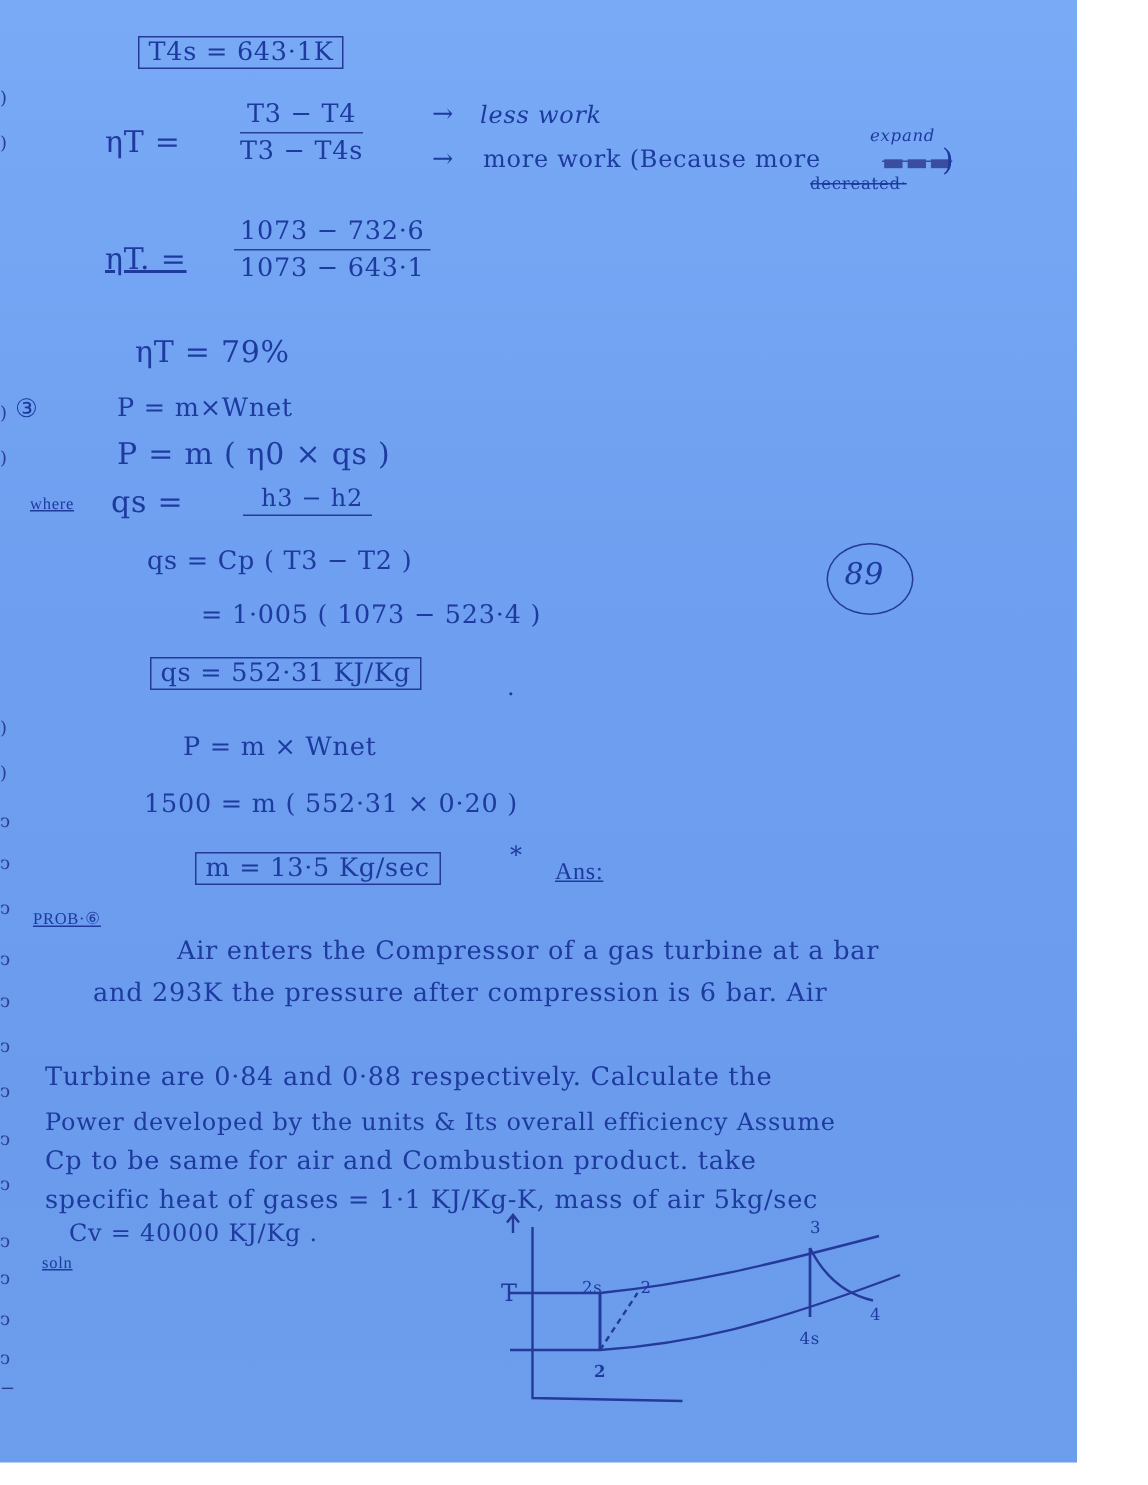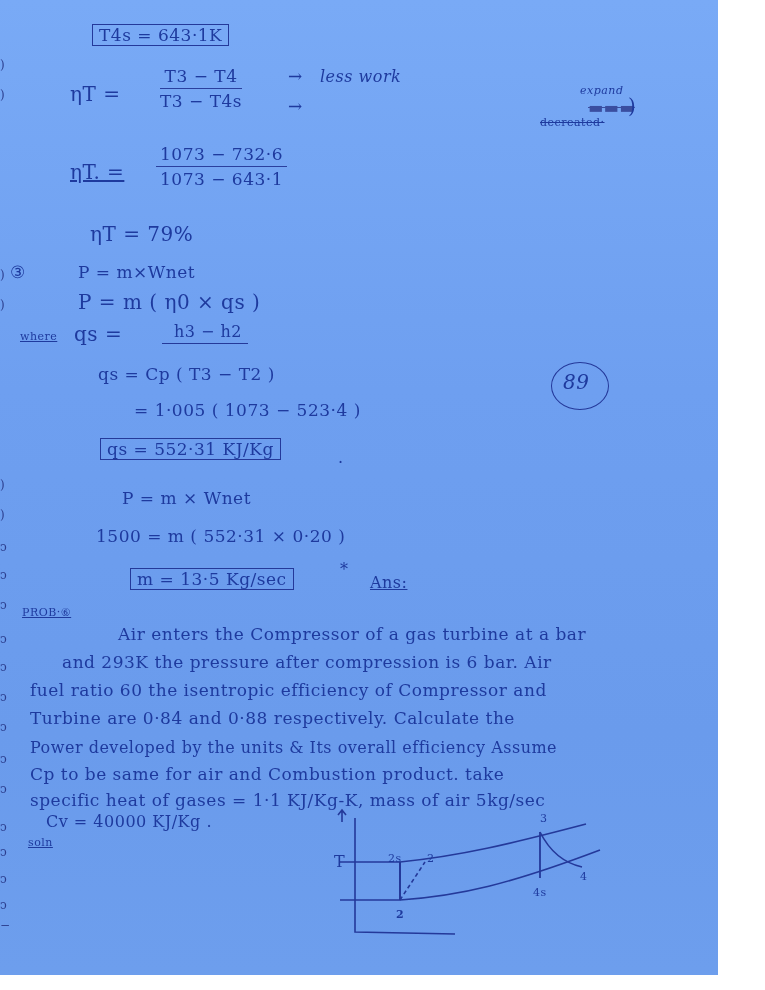--- a/index.html
+++ b/index.html
@@ -12,21 +12,21 @@
   }
   .t { position: absolute; white-space: nowrap; font-size: 16px; letter-spacing: 0.5px; }
   .big { font-size: 20px; }
   .med { font-size: 17px; }
   .sm { font-size: 11px; }
   .box { border: 1.8px solid #24399a; padding: 0 6px; }
   .frac { display: inline-block; text-align: center; vertical-align: middle; }
   .frac .num { display: block; padding: 0 4px 2px; border-bottom: 1.6px solid #2a3f9e; }
   .frac .den { display: block; padding-top: 2px; }
   .margin-mark { position: absolute; left: 0; width: 8px; height: 10px; color: #2c3f8f; font-size: 12px; }
-  .u { text-decoration: underline; }
+  .u { text-decoration: underline; font-family: Liberation Serif, serif; }
   .circle { position: absolute; border: 1.8px solid #24399a; border-radius: 50%; }
   svg { position: absolute; overflow: visible; }
 </style>
 </head>
 <body>
 
 <div class="page">
 
   <div>
     <div class="margin-mark" style="top:58px;">)</div>
@@ -56,20 +56,21 @@
   <div class="t big" style="left:70px; top:82px;">ηT =</div>
   <div class="t med" style="left:160px; top:66px;">
     <span class="frac">
       <span class="num">T3 − T4</span>
       <span class="den">T3 − T4s</span>
     </span>
   </div>
   <div class="t med" style="left:288px; top:66px;">→</div>
   <div class="t med" style="left:288px; top:96px;">→</div>
   <div class="t" style="left:320px; top:67px; font-style:italic;">less work</div>
+  <div class="t" style="left:322px; top:96px;">more work (Because more</div>
   <div class="t sm" style="left:580px; top:84px;font-style:italic;">expand</div>
   <div class="t" style="left:588px; top:98px; color:#3a4ea0; text-decoration: line-through;">▬▬▬</div>
   <div class="t sm" style="left:540px; top:116px; text-decoration: line-through;">decreated·</div>
   <div class="t big" style="left:628px; top:94px;">)</div>
 
   <div class="t big" style="left:70px; top:160px;text-decoration:underline;">ηT. =</div>
   <div class="t med" style="left:156px; top:144px;">
     <span class="frac">
       <span class="num">1073 − 732·6</span>
       <span class="den">1073 − 643·1</span>
@@ -95,21 +96,20 @@
 
   <div class="t med" style="left:122px; top:488px;">P =  m × Wnet</div>
   <div class="t med" style="left:96px; top:526px;">1500 =  m ( 552·31 × 0·20 )</div>
   <div class="t med box" style="left:130px; top:568px;">m = 13·5 Kg/sec</div>
   <div class="t" style="left:340px; top:560px;">*</div>
   <div class="t u" style="left:370px; top:573px;">Ans:</div>
 
   <div class="t sm u" style="left:22px; top:606px;">PROB·⑥</div>
   <div class="t med" style="left:118px; top:624px;">Air enters the Compressor of a gas turbine at a bar</div>
   <div class="t med" style="left:62px; top:652px;">and 293K the pressure after compression is 6 bar.  Air</div>
-  <div class="t med" style="left:30px; top:680px;">fuel ratio 60 the isentropic efficiency of Compressor and</div>
   <div class="t med" style="left:30px; top:708px;">Turbine are 0·84 and 0·88 respectively. Calculate the</div>
   <div class="t med" style="left:30px; top:764px;">Cp to be same for air and Combustion product. take</div>
   <div class="t" style="left:30px; top:738px;">Power developed by the units &amp; Its overall efficiency Assume</div>
   <div class="t med" style="left:30px; top:790px;">specific heat of gases = 1·1 KJ/Kg-K, mass of air 5kg/sec</div>
   <div class="t" style="left:46px; top:812px;">Cv =  40000 KJ/Kg .</div>
   <div class="t sm u" style="left:28px; top:836px;">soln</div>
 
   <div>
     <svg width="320" height="130" style="left:310px; top:810px;">
       <g stroke="#24399a" fill="none" stroke-width="1.6">

